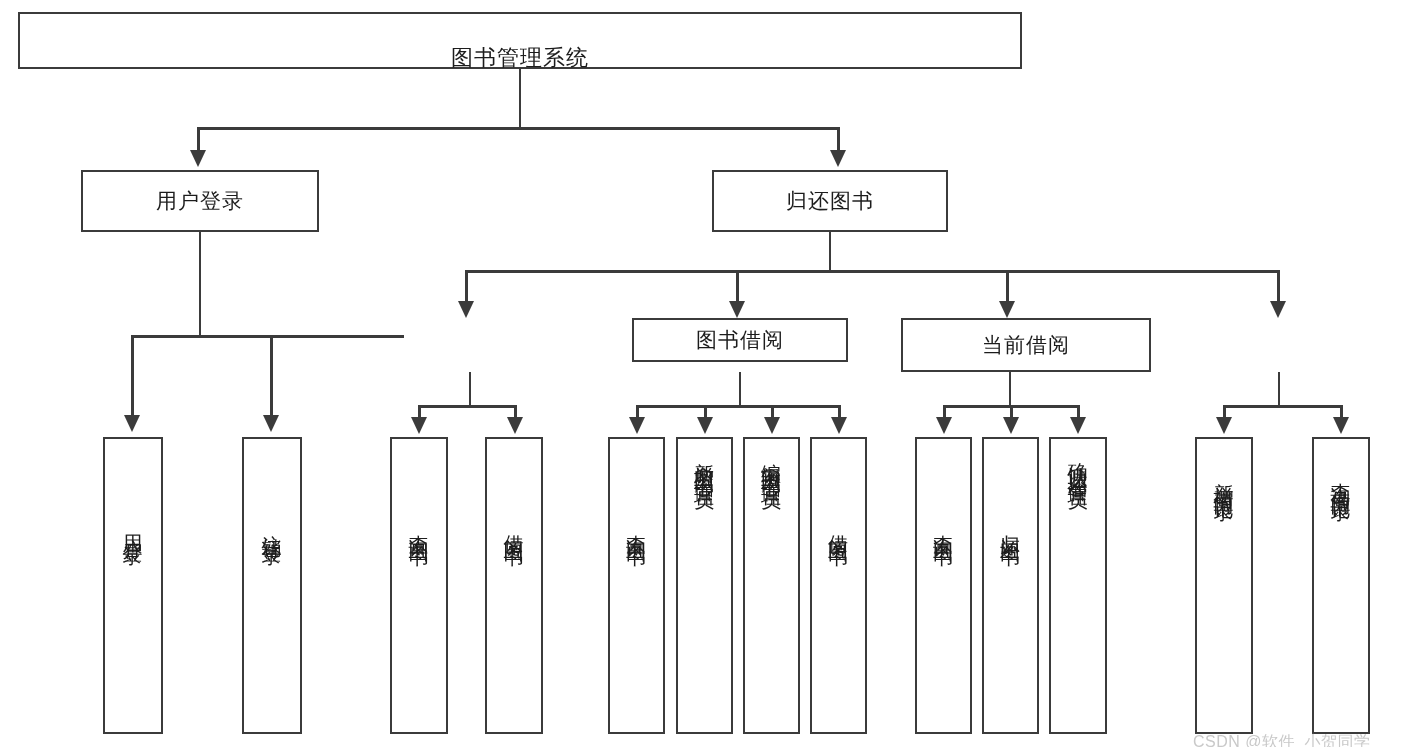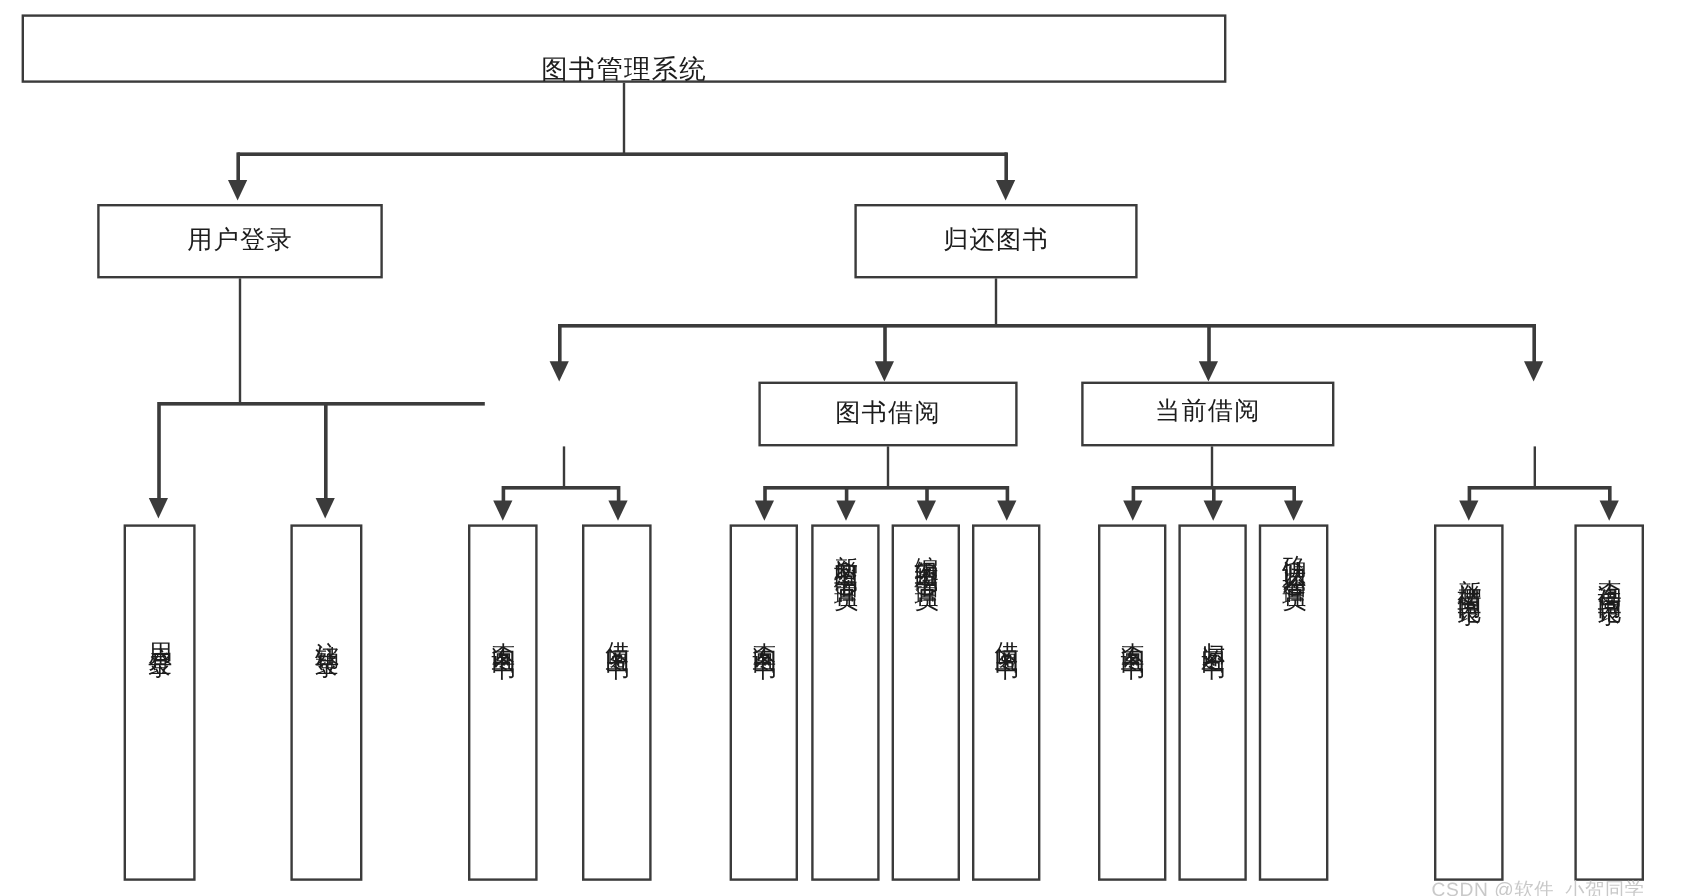--- a/index.html
+++ b/index.html
@@ -117,24 +117,24 @@
   <div class="ln hz" style="left:466px; top:270px; width:813px;"></div>
   <div class="ln vt" style="left:465px; top:270px; height:32px;"></div>
   <div class="arw" style="left:458px; top:301px;"></div>
   <div class="ln vt" style="left:736px; top:270px; height:32px;"></div>
   <div class="arw" style="left:729px; top:301px;"></div>
   <div class="ln vt" style="left:1006px; top:270px; height:32px;"></div>
   <div class="arw" style="left:999px; top:301px;"></div>
   <div class="ln vt" style="left:1277px; top:270px; height:32px;"></div>
   <div class="arw" style="left:1270px; top:301px;"></div>
 
-  <div class="node h" style="left:632px; top:318px; width:216px; height:54px;">
+  <div class="node h" style="left:632px; top:318px; width:216px; height:44px;">
     <span class="label">图书借阅</span>
   </div>
-  <div class="node h" style="left:901px; top:318px; width:211px; height:54px;font-family:Liberation Mono, monospace;">
+  <div class="node h" style="left:901px; top:318px; width:250px; height:54px;">
     <span class="label">当前借阅</span>
   </div>
 
   <div class="ln vt" style="left:468.5px; top:372px; height:34px;"></div>
   <div class="ln hz" style="left:419px; top:405px; width:97px;"></div>
   <div class="ln vt" style="left:418px; top:405px; height:13px;"></div>
   <div class="arw" style="left:411px; top:417px;"></div>
   <div class="ln vt" style="left:514px; top:405px; height:13px;"></div>
   <div class="arw" style="left:507px; top:417px;"></div>
 

